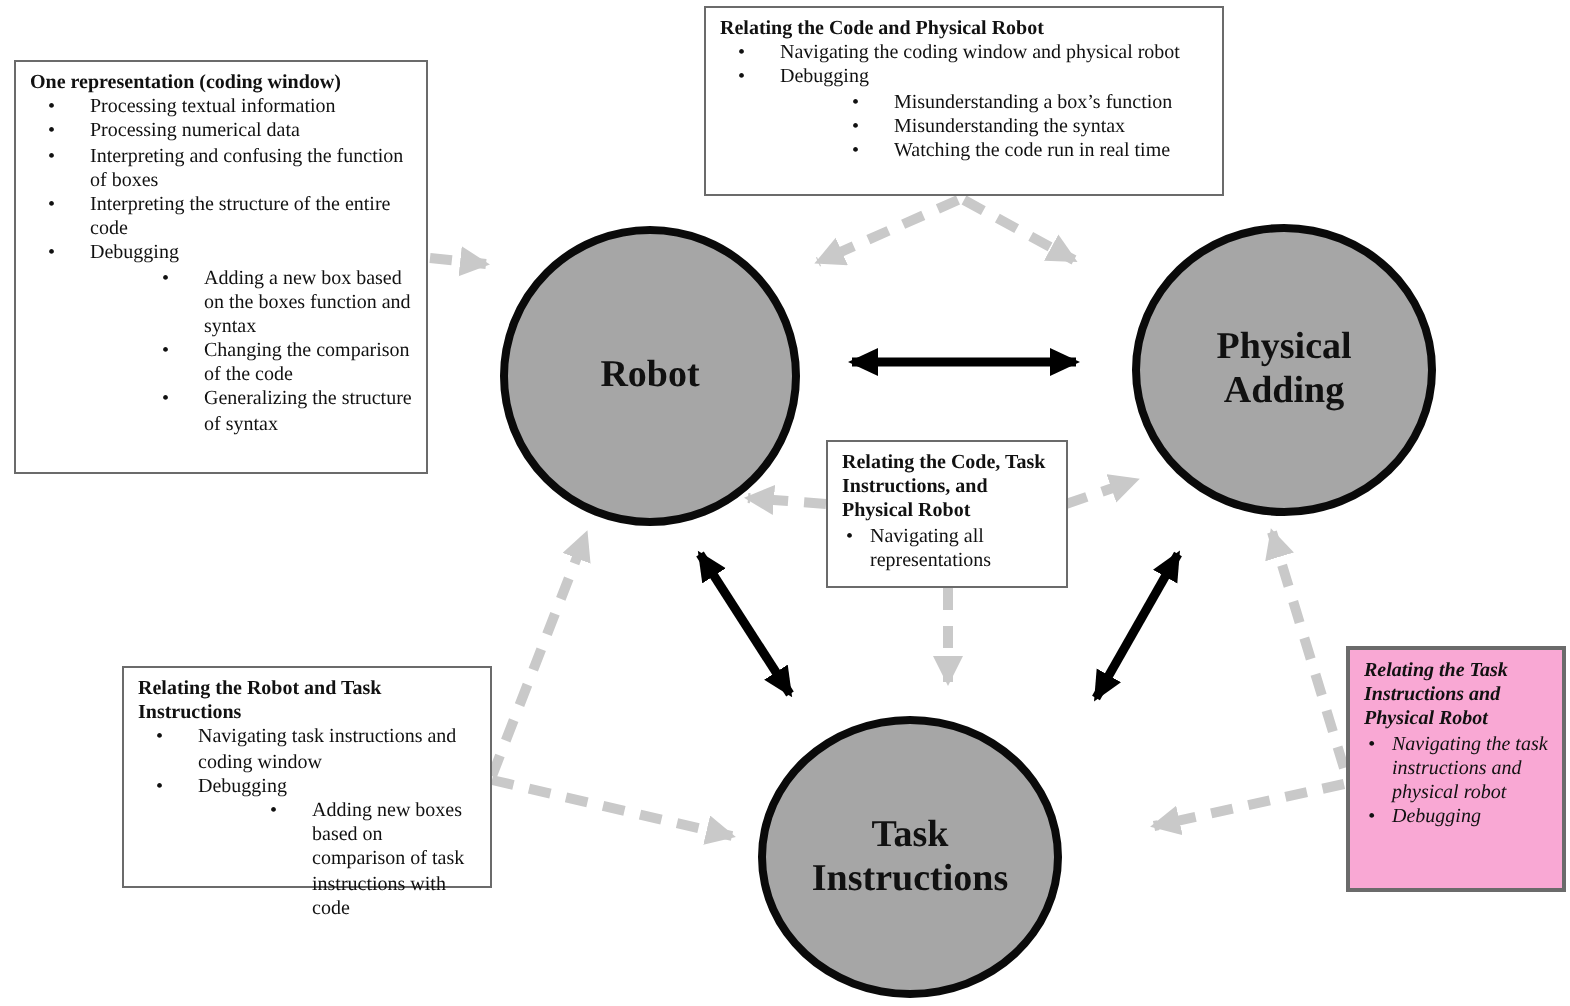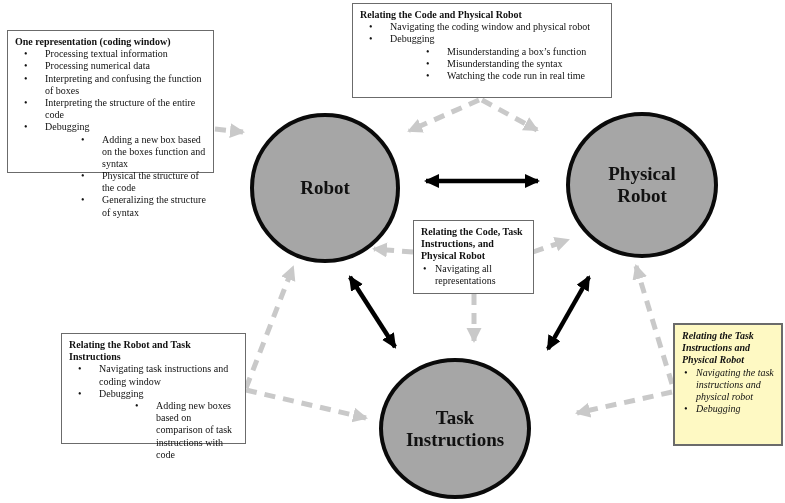--- a/index.html
+++ b/index.html
@@ -23,34 +23,34 @@
   .box-title{font-weight:bold;}
   .box ul{list-style:none;margin:0;padding:0;}
   .box li{position:relative;padding-left:30px;}
   .box li::before{content:"\2022";position:absolute;left:9px;top:0;}
   .box li ul{margin-left:28px;}
   .box li ul li{padding-left:29px;}
   .box li ul li::before{left:8px;}
   .box.tight li{padding-left:14px;}
   .box.tight li::before{left:2px;}
   .box.shaded{
-    background:#fef9c3;border:2px solid #6b6b6b;font-style:italic;
+    background:#f9a8d4;border:2px solid #6b6b6b;font-style:italic;
   }
   .box.shaded .box-title{font-style:italic;}
 </style>
 </head>
 <body>
 
 <div class="stage">
 
   <div class="circle" style="left:250px;top:113px;width:150px;height:150px;">
     <span class="clabel">Robot</span>
   </div>
   <div class="circle" style="left:566px;top:112px;width:152px;height:146px;">
-    <span class="clabel" style="max-width:95px;">Physical Robot</span>
+    <span class="clabel" style="max-width:95px;">Physical Adding</span>
   </div>
   <div class="circle" style="left:379px;top:358px;width:152px;height:141px;">
     <span class="clabel" style="max-width:125px;">Task Instructions</span>
   </div>
 
   <svg class="arrow-layer" viewBox="0 0 785 503">
     <defs>
       <marker id="head-black" markerUnits="userSpaceOnUse" markerWidth="18" markerHeight="16" refX="13" refY="7" orient="auto-start-reverse">
         <path d="M0,0 L15,7 L0,14 z" fill="#000000"></path>
       </marker>
@@ -72,30 +72,30 @@
       <line x1="413" y1="252" x2="374" y2="249" marker-end="url(#head-gray)"></line>
       <line x1="533" y1="252" x2="568" y2="240" marker-end="url(#head-gray)"></line>
       <line x1="474" y1="294" x2="474" y2="341" marker-end="url(#head-gray)"></line>
       <line x1="246" y1="388" x2="293" y2="267" marker-end="url(#head-gray)"></line>
       <line x1="246" y1="390" x2="366" y2="418" marker-end="url(#head-gray)"></line>
       <line x1="672" y1="384" x2="636" y2="266" marker-end="url(#head-gray)"></line>
       <line x1="672" y1="392" x2="577" y2="413" marker-end="url(#head-gray)"></line>
     </g>
   </svg>
 
-  <div class="box" style="left:7px;top:30px;width:207px;height:143px;">
+  <div class="box" style="left:7px;top:30px;width:207px;height:207px;">
     <div class="box-title">One representation (coding window)</div>
     <ul>
         <li><span>Processing textual information</span></li>
         <li><span>Processing numerical data</span></li>
         <li><span>Interpreting and confusing the function of boxes</span></li>
         <li><span>Interpreting the structure of the entire code</span></li>
         <li><span>Debugging</span><ul>
             <li><span>Adding a new box based on the boxes function and syntax</span></li>
-            <li><span>Physical the structure of the code</span></li>
+            <li><span>Changing the comparison of the code</span></li>
             <li><span>Generalizing the structure of syntax</span></li>
           </ul></li>
       </ul>
   </div>
 
   <div class="box" style="left:352px;top:3px;width:260px;height:95px;">
     <div class="box-title">Relating the Code and Physical Robot</div>
     <ul>
         <li><span>Navigating the coding window and physical robot</span></li>
         <li><span>Debugging</span><ul>

